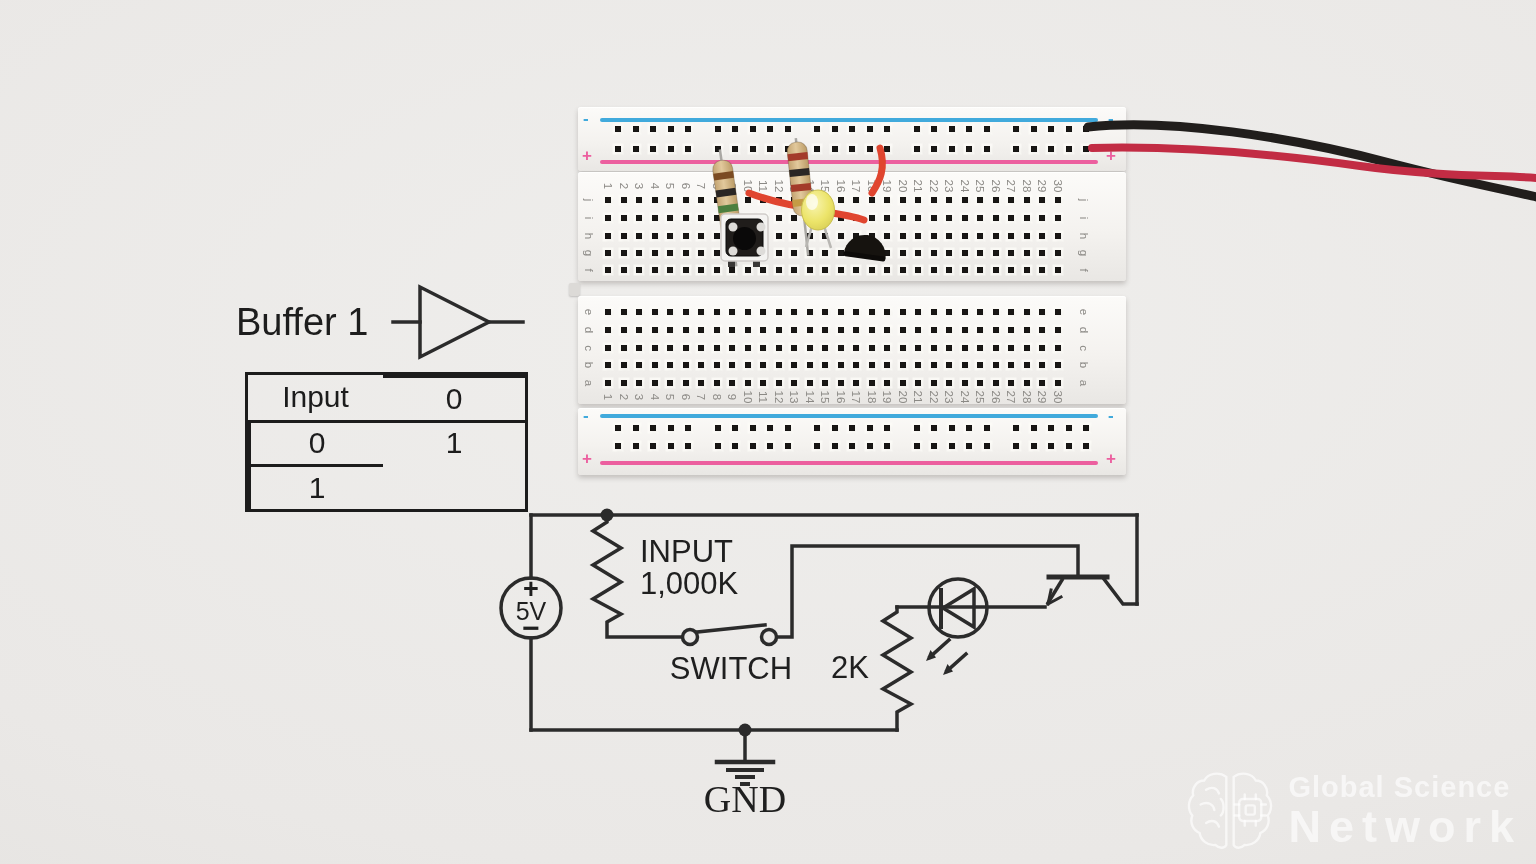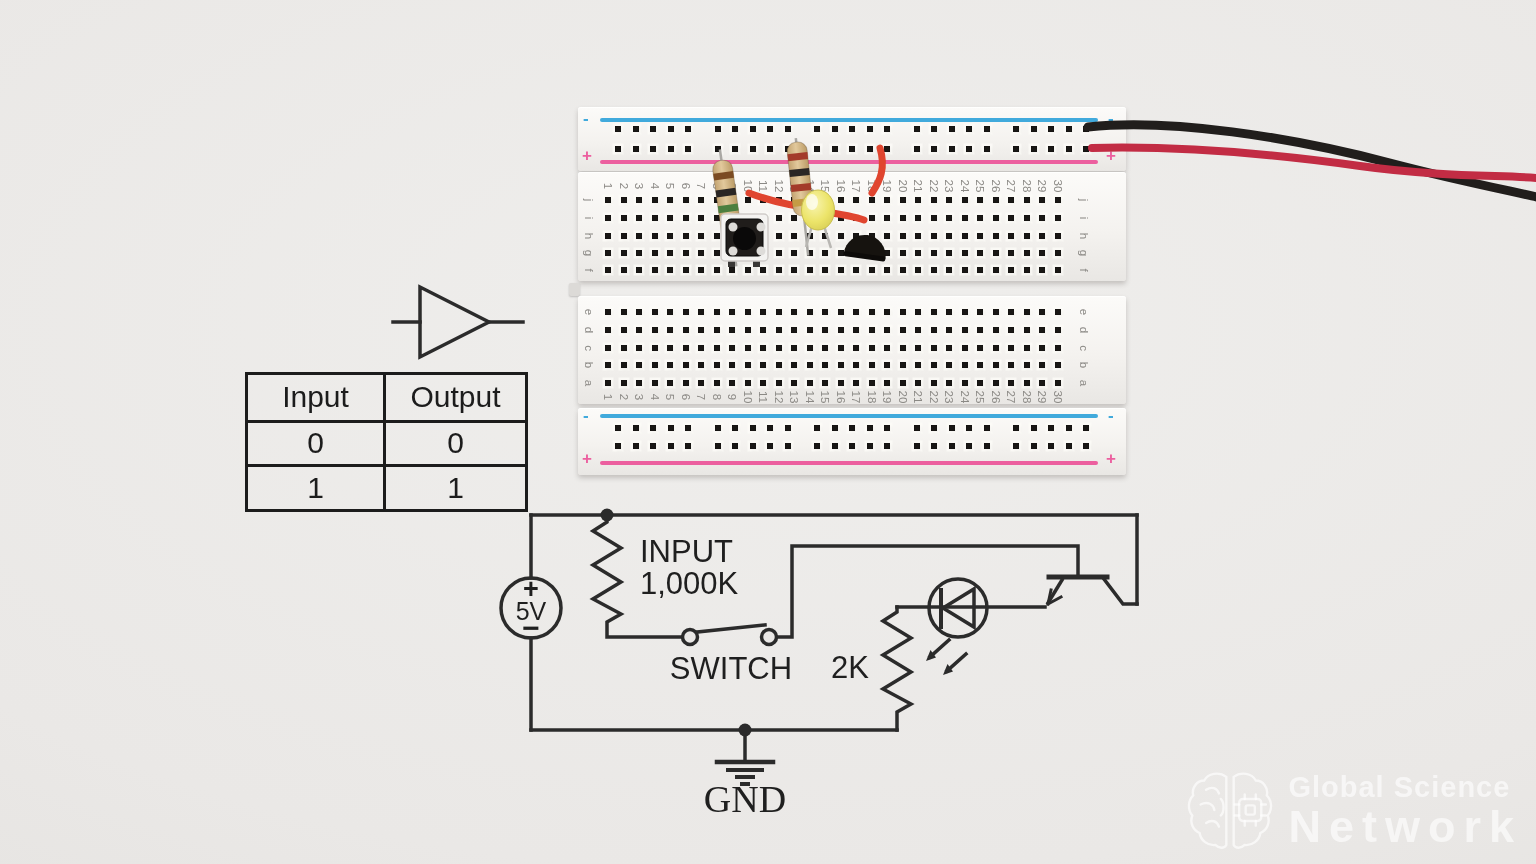--- a/index.html
+++ b/index.html
@@ -602,24 +602,24 @@
       <ellipse cx="818" cy="210" rx="16.5" ry="20" fill="url(#ledg)" stroke="#c9bf4e"></ellipse>
       <ellipse cx="812" cy="202" rx="6" ry="8" fill="rgba(255,255,255,.7)"></ellipse>
     </g>
 
     <g transform="rotate(8 866 246)">
       <path d="M845 256 A21 21 0 0 1 887 256 Z" fill="#16130f"></path>
       <rect x="845" y="254" width="42" height="5" rx="2" fill="#0d0b09"></rect>
     </g>
   </svg>
 
+  <div class="buffer-label">Buffer 1</div>
 
   <div class="ttable">
     <div class="tcell c0 r0">Input</div>
-    <div class="tcell r0">Output</div>
     <div class="tcell c0">0</div>
     <div class="tcell">0</div>
     <div class="tcell c0">1</div>
     <div class="tcell">1</div>
   </div>
 
   <svg class="overlay" viewBox="0 0 1536 864">
     <g stroke="#2b2b2b" stroke-width="3.5" fill="none" stroke-linecap="square">
 
       <g>

